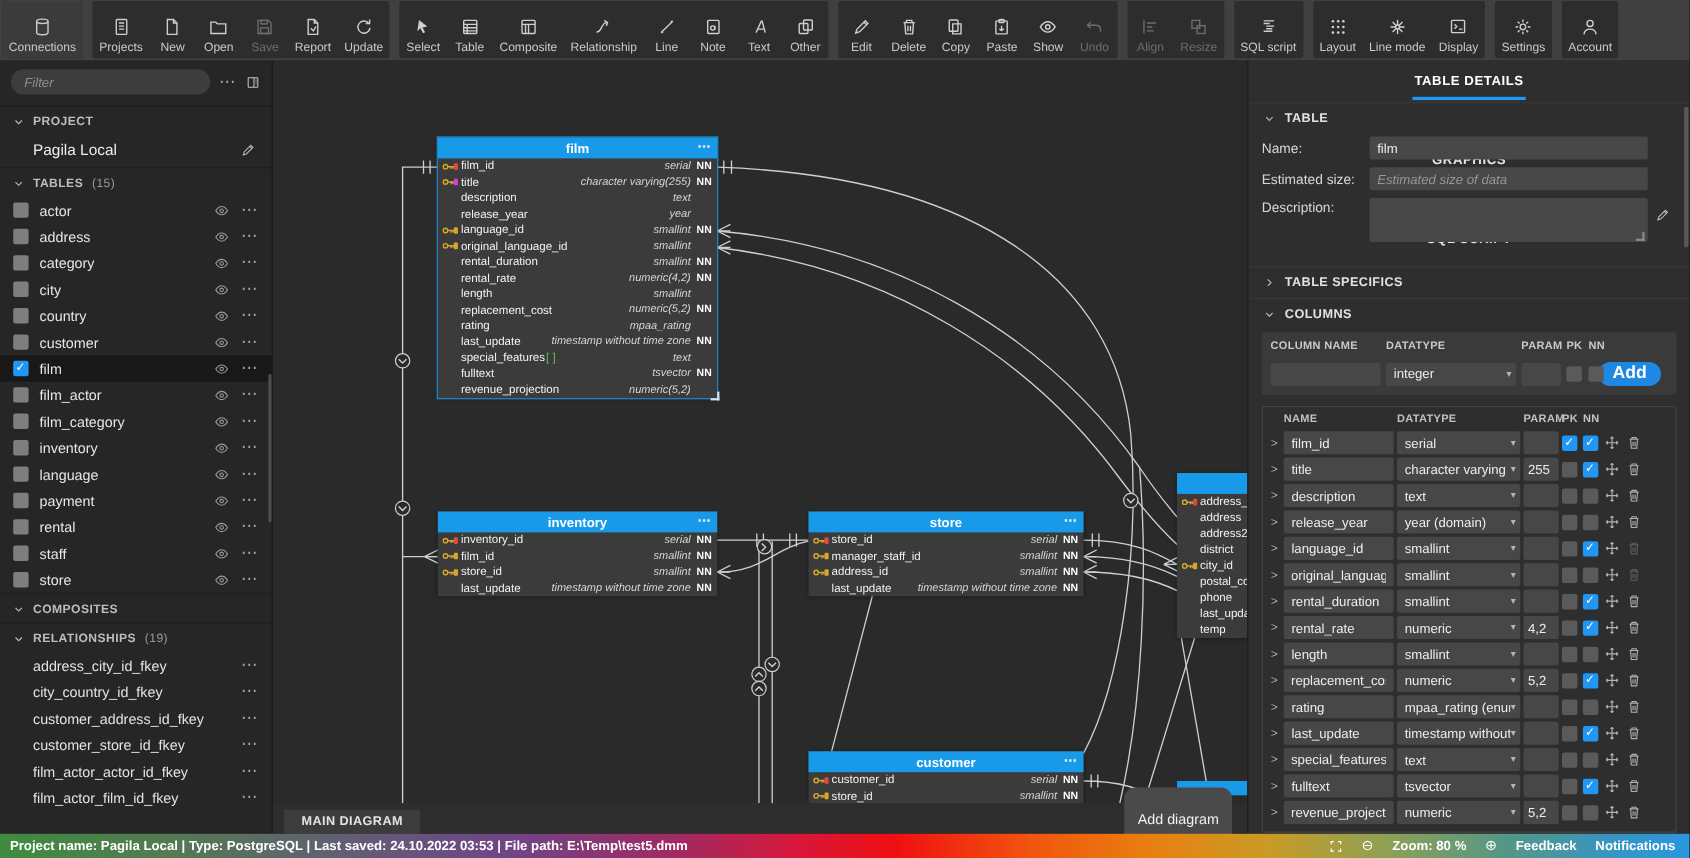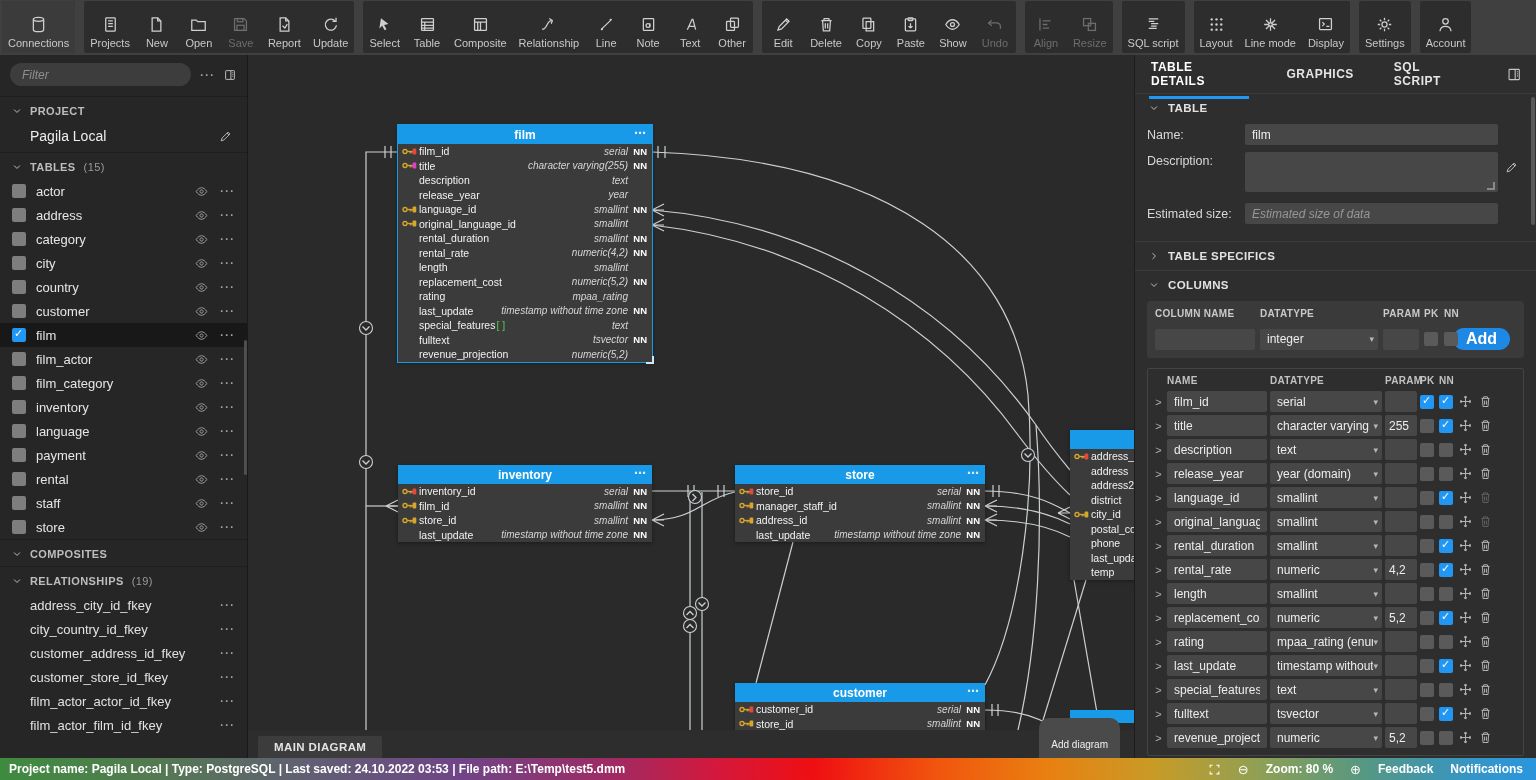--- a/index.html
+++ b/index.html
@@ -44,24 +44,24 @@
   .dt-key{width:17px;flex:none;display:flex;align-items:center;}
   .dt-n{font-size:10.5px;white-space:nowrap;}
   .dt-sfx{color:#58c554;font-size:10.5px;margin-left:1px;}
   .dt-t{margin-left:auto;font-style:italic;font-size:10px;color:#d6d6d6;white-space:nowrap;}
   .dt-nn{width:19px;text-align:right;font-weight:bold;font-size:9.5px;color:#fff;flex:none;}
   .dt-resize{position:absolute;right:-2px;bottom:-2px;width:6px;height:6px;border-right:2px solid #cfe8f8;border-bottom:2px solid #cfe8f8;}
   .partial-hdr{position:absolute;background:#189ae8;}
   
   .dbar{position:absolute;left:248px;top:730px;width:886px;height:28px;background:#2d2d2d;display:flex;align-items:center;}
   .dtab{height:22px;margin-top:6px;background:#3c3c3c;color:#e3e3e3;font-size:11.5px;font-weight:bold;letter-spacing:.4px;display:flex;align-items:center;padding:0 16px;margin-left:10px;border-radius:2px 2px 0 0;cursor:pointer;}
-  .adddg{margin-left:auto;margin-right:14px;background:#4a4a4a;color:#f0f0f0;font-size:10px;border-radius:10px;padding:21px 12px;cursor:pointer;}
+  .adddg{margin-left:auto;margin-right:14px;background:#4a4a4a;color:#f0f0f0;font-size:13px;border-radius:10px;padding:21px 12px;cursor:pointer;}
   
   .rpanel{position:absolute;left:1134px;top:55px;width:402px;bottom:22px;background:#2e2e2e;border-left:1px solid #1c1c1c;box-sizing:border-box;overflow:hidden;}
-  .rp-tabs{display:flex;align-items:center;padding:0 14px;height:38px;gap:36px;}
+  .rp-tabs{display:flex;align-items:center;padding:0 14px;height:38px;gap:36px;flex-direction:column;}
   .rp-tab{color:#e5e5e5;font-size:12px;font-weight:bold;letter-spacing:.5px;padding:11px 2px 8px 2px;cursor:pointer;border-bottom:3px solid transparent;}
   .rp-tab.act{color:#fff;border-bottom:3px solid #2196f3;}
   .rp-cols-ic{margin-left:auto;width:17px;height:17px;color:#c5c5c5;cursor:pointer;}
   .rp-sec{display:flex;align-items:center;gap:9px;padding:8px 14px;color:#e2e2e2;font-size:11.5px;font-weight:bold;letter-spacing:.4px;border-top:1px solid #3a3a3a;cursor:pointer;}
   .chv{width:10px;height:10px;color:#bdbdbd;flex:none;}
   .rp-body{padding:2px 12px 10px 12px;}
   .frow{display:grid;grid-template-columns:92px 1fr 20px;align-items:center;gap:6px;margin-bottom:7px;}
   .flab{color:#d8d8d8;font-size:12.5px;}
   .inp{background:#474747;border:none;border-radius:2px;height:21px;color:#ededed;font-size:12px;padding:0 7px;outline:none;width:100%;box-sizing:border-box;font-family:inherit;white-space:nowrap;overflow:hidden;text-overflow:clip;}
   .inp::placeholder{color:#979797;font-style:italic;}
@@ -1045,31 +1045,31 @@
           <use href="#i-chd"></use>
         </svg>
       <span>TABLE</span>
     </div>
     <div class="rp-body">
       <div class="frow">
         <span class="flab">Name:</span>
         <input class="inp" value="film" style="">
         <span></span>
       </div>
+      <div class="frow">
+        <span class="flab">Estimated size:</span>
+        <input class="inp" placeholder="Estimated size of data" style="">
+        <span></span>
+      </div>
       <div class="frow" style="align-items:start">
         <span class="flab" style="padding-top:2px">Description:</span>
         <span class="ta-wrap"><textarea class="tarea" style=""></textarea></span>
         <svg class="pen" style="margin-top:8px">
             <use href="#i-pencil"></use>
           </svg>
-      </div>
-      <div class="frow">
-        <span class="flab">Estimated size:</span>
-        <input class="inp" placeholder="Estimated size of data" style="">
-        <span></span>
       </div>
     </div>
     <div class="rp-sec">
       <svg class="chv">
           <use href="#i-chr"></use>
         </svg>
       <span>TABLE SPECIFICS</span>
     </div>
     <div class="rp-sec">
       <svg class="chv">

